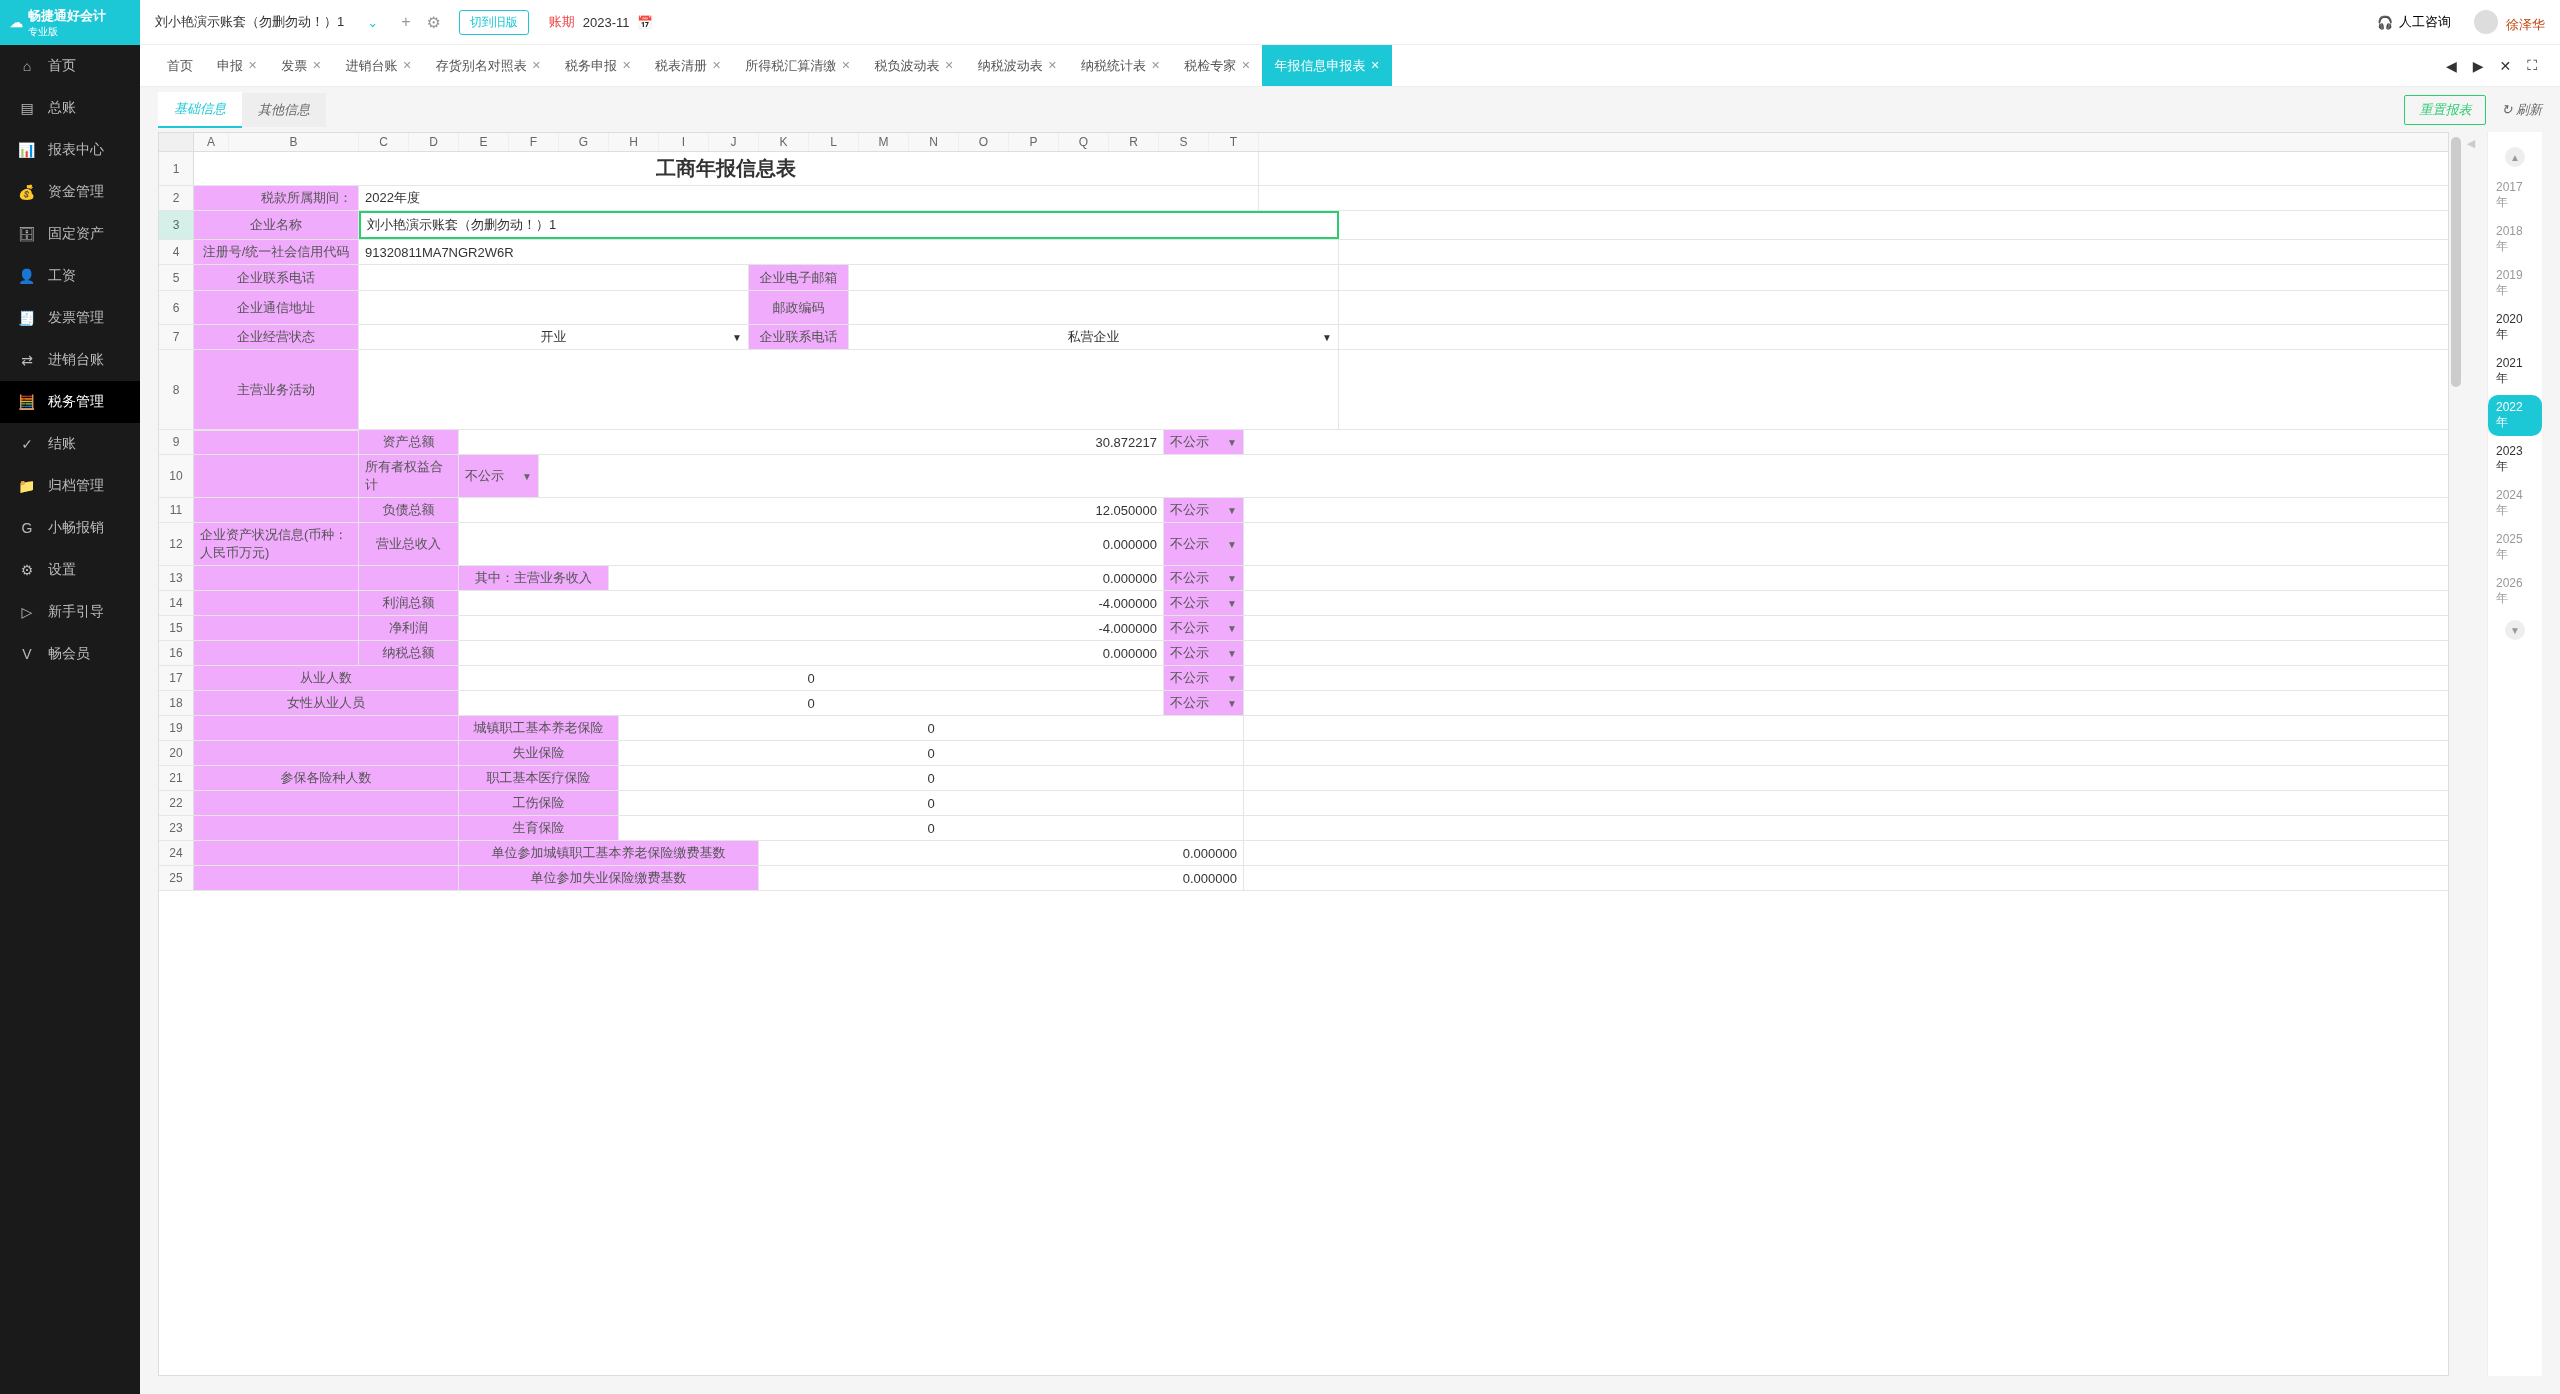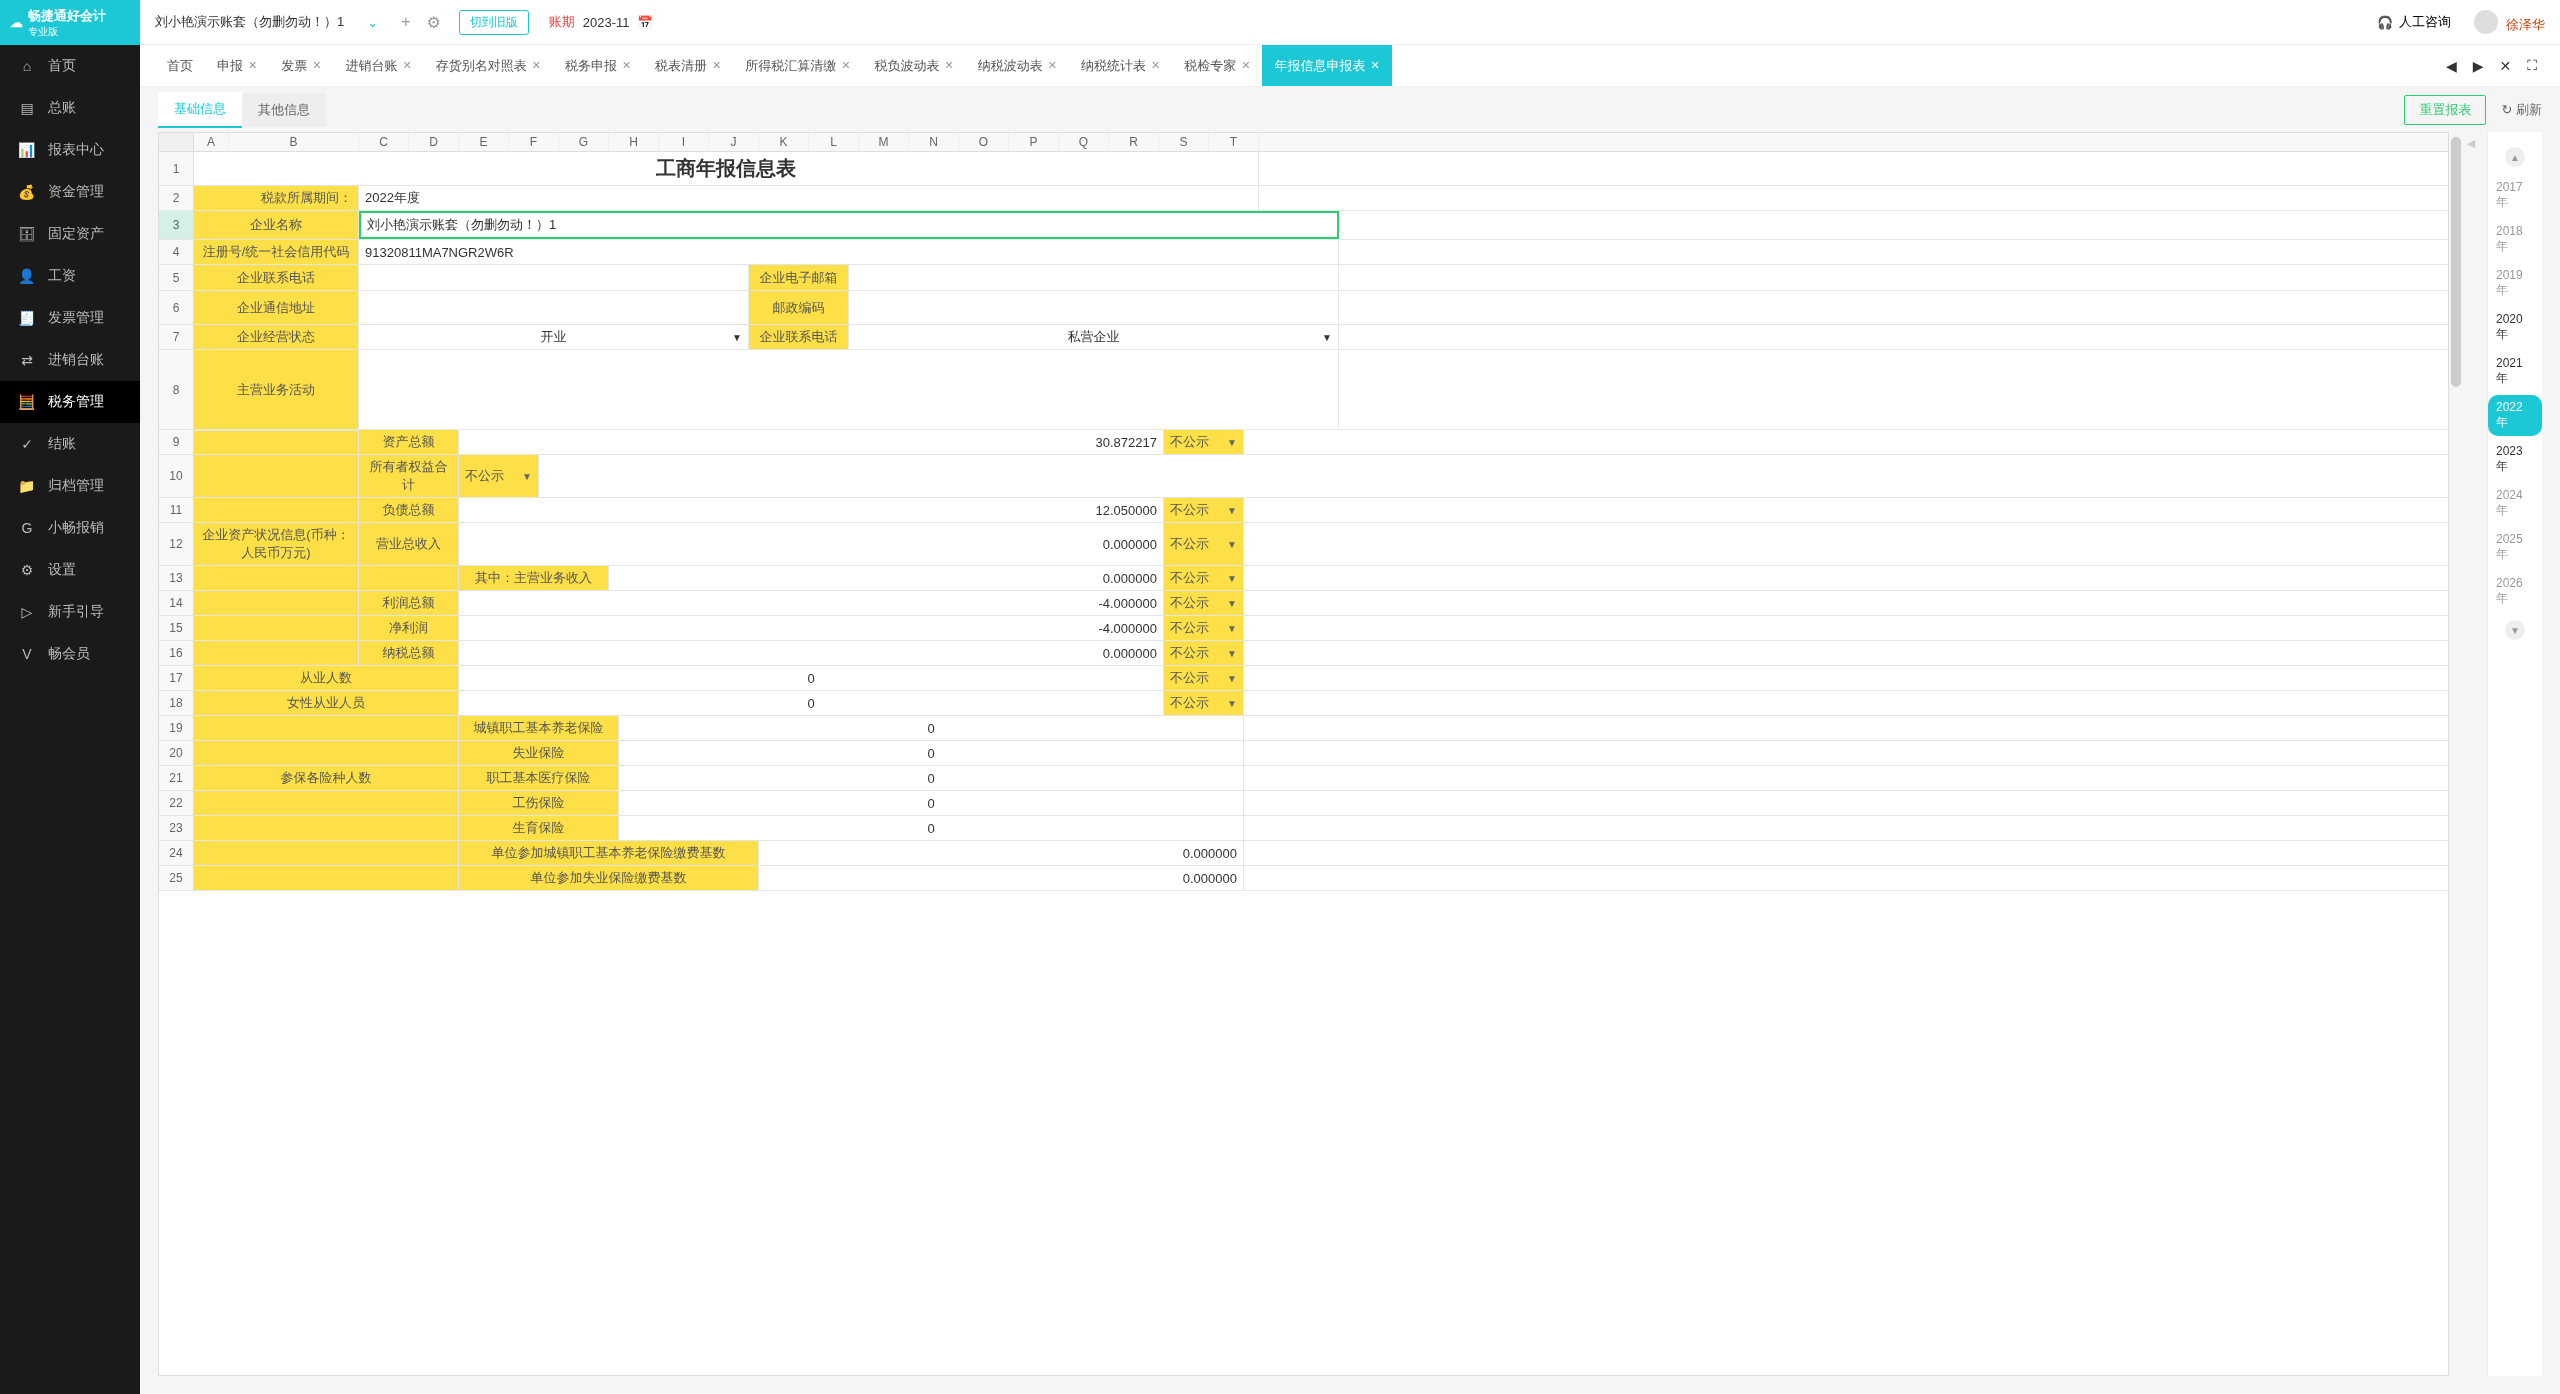--- a/index.html
+++ b/index.html
@@ -35,42 +35,42 @@
 
 .tabs { height: 42px; display: flex; align-items: center; padding: 0 15px; border-bottom: 1px solid #eee; overflow: hidden; }
 .tab { padding: 0 12px; color: #555; cursor: pointer; display: flex; align-items: center; height: 100%; white-space: nowrap; }
 .tab .close { margin-left: 5px; color: #999; font-size: 11px; }
 .tab.active { background: #1cc8d6; color: #fff; }
 .tab.active .close { color: #fff; }
 .tabs-ctrl { margin-left: auto; display: flex; align-items: center; }
 .tabs-ctrl span { padding: 0 8px; cursor: pointer; color: #333; font-size: 14px; }
 
 
-.subheader { height: 45px; display: flex; align-items: center; padding: 0 18px; background: #f5f5f5; }
+.subheader { height: 45px; display: flex; align-items: center; padding: 0 18px; background: #f5f5f5; font-style: italic; }
 .subtab { padding: 8px 16px; cursor: pointer; color: #666; background: #eee; font-size: 13px; }
 .subtab.active { background: #fff; color: #1cc8d6; border-bottom: 2px solid #1cc8d6; }
 .subheader-spacer { flex: 1; }
 .reset-btn { border: 1px solid #2ecc71; color: #2ecc71; padding: 5px 14px; cursor: pointer; border-radius: 2px; margin-right: 15px; font-size: 13px; }
 .refresh-btn { color: #666; cursor: pointer; font-size: 13px; }
 
 
 .content-wrap { flex: 1; display: flex; overflow: hidden; position: relative; background: #f5f5f5; padding: 0 18px 18px 18px; }
 
 
 .sheet-container { flex: 1; background: #fff; overflow: auto; position: relative; border: 1px solid #ddd; }
 .col-headers { display: flex; position: sticky; top: 0; background: #f8f8f8; border-bottom: 1px solid #ddd; z-index: 5; }
 .corner { width: 35px; border-right: 1px solid #ddd; background: #f0f0f0; flex-shrink: 0; position: sticky; left: 0; z-index: 6; }
 .col-h { flex-shrink: 0; text-align: center; font-size: 12px; color: #666; padding: 2px 0; border-right: 1px solid #eee; }
 
 .sheet-row { display: flex; border-bottom: 1px solid #e5e5e5; min-height: 22px; align-items: stretch; }
 .row-num { width: 35px; background: #f8f8f8; border-right: 1px solid #ddd; text-align: center; color: #666; font-size: 12px; display: flex; align-items: center; justify-content: center; flex-shrink: 0; position: sticky; left: 0; z-index: 3; }
 .row-num.selected { background: #d4f0e8; }
 
 .cell { border-right: 1px solid #e5e5e5; padding: 3px 6px; font-size: 13px; display: flex; align-items: center; flex-shrink: 0; }
-.cell.label { background: #fde047; justify-content: center; text-align: center; color: #555; }
+.cell.label { background: #f0abfc; justify-content: center; text-align: left; color: #555; }
 .cell.title { justify-content: center; font-weight: bold; font-size: 20px; }
 .cell.right { justify-content: flex-end; }
 .cell.center { justify-content: center; }
 .cell.editable { background: #fff; }
 .cell.selected { border: 2px solid #2ecc71 !important; background: #fff; }
 .dropdown-arrow { margin-left: auto; font-size: 10px; color: #666; }
 
 
 .year-panel { width: 55px; background: #fff; border-left: 1px solid #eee; display: flex; flex-direction: column; align-items: center; padding-top: 10px; flex-shrink: 0; margin-left: 8px; }
 .year-btn { padding: 5px 8px; margin: 3px 0; font-size: 12px; color: #999; cursor: pointer; border-radius: 10px; }

